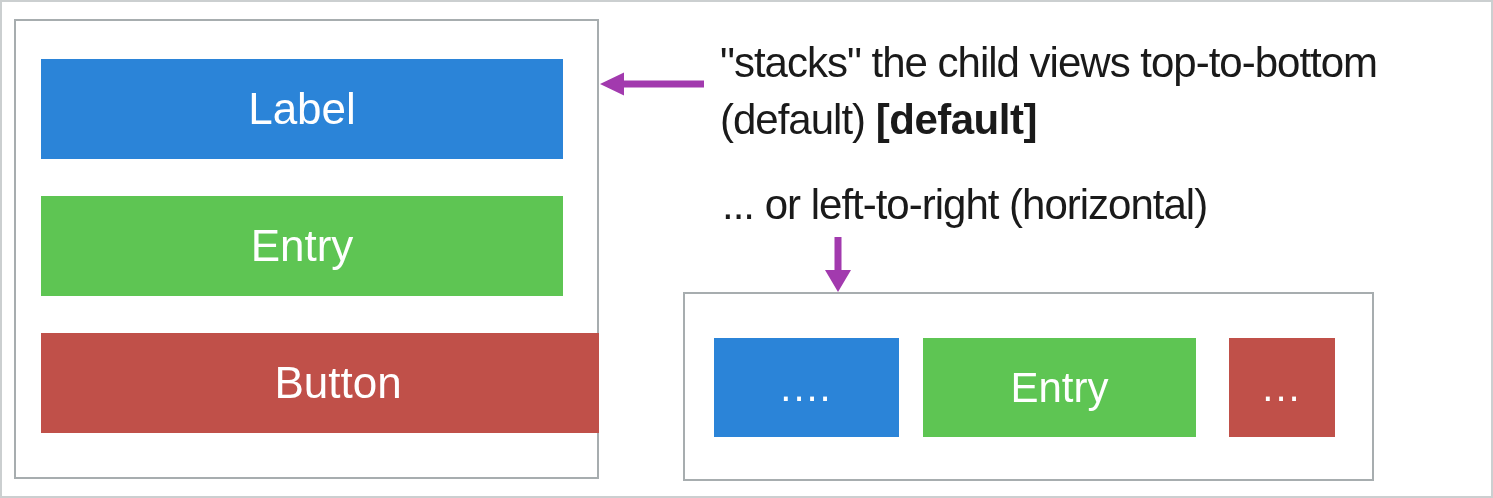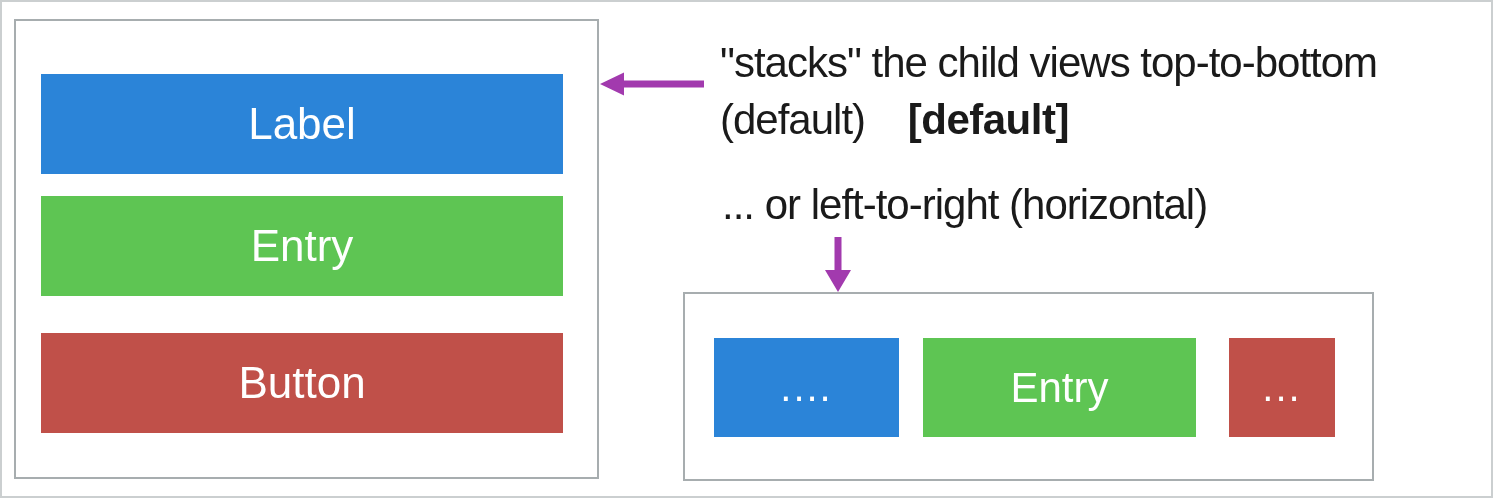--- a/index.html
+++ b/index.html
@@ -24,43 +24,43 @@
   .view-box {
     position:absolute;
     display:flex;
     align-items:center;
     justify-content:center;
     color:#ffffff;
     font-weight:300;
   }
   
   .v-bar { left:25px; width:522px; height:100px; font-size:44px; }
-  #v-bar-0 { top:53px; }
+  #v-bar-0 { top:38px; }
   #v-bar-1 { top:175px; }
-  #v-bar-2 { top:312px; }
+  #v-bar-2 { top:312px;padding-left:36px; }
 
   
   .h-box { top:44px; height:99px; font-size:42px; }
   #h-box-0 { left:29px;  width:185px; }
   #h-box-1 { left:238px; width:273px; }
   #h-box-2 { left:544px; width:106px; }
   .dots { font-size:40px; letter-spacing:2px; }
 
   .note {
     position:absolute;
     color:#1A1A1A;
     font-size:42px;
     line-height:57px;
     font-weight:300;
     letter-spacing:-1px;
     white-space:nowrap;
   }
   #note-vertical   { left:718px; top:32px; }
   #note-horizontal { left:720px; top:174px;text-align:right; }
-  .emphasis { font-weight:700; letter-spacing:-0.5px;margin-left:32px; }
+  .emphasis { font-weight:700; letter-spacing:-0.5px; }
 
   .arrow-svg { position:absolute; display:block; }
   #left-arrow { left:597px; top:69px; }
   #down-arrow { left:822px; top:235px; }
 </style>
 </head>
 <body>
 
 <div class="canvas">
 

